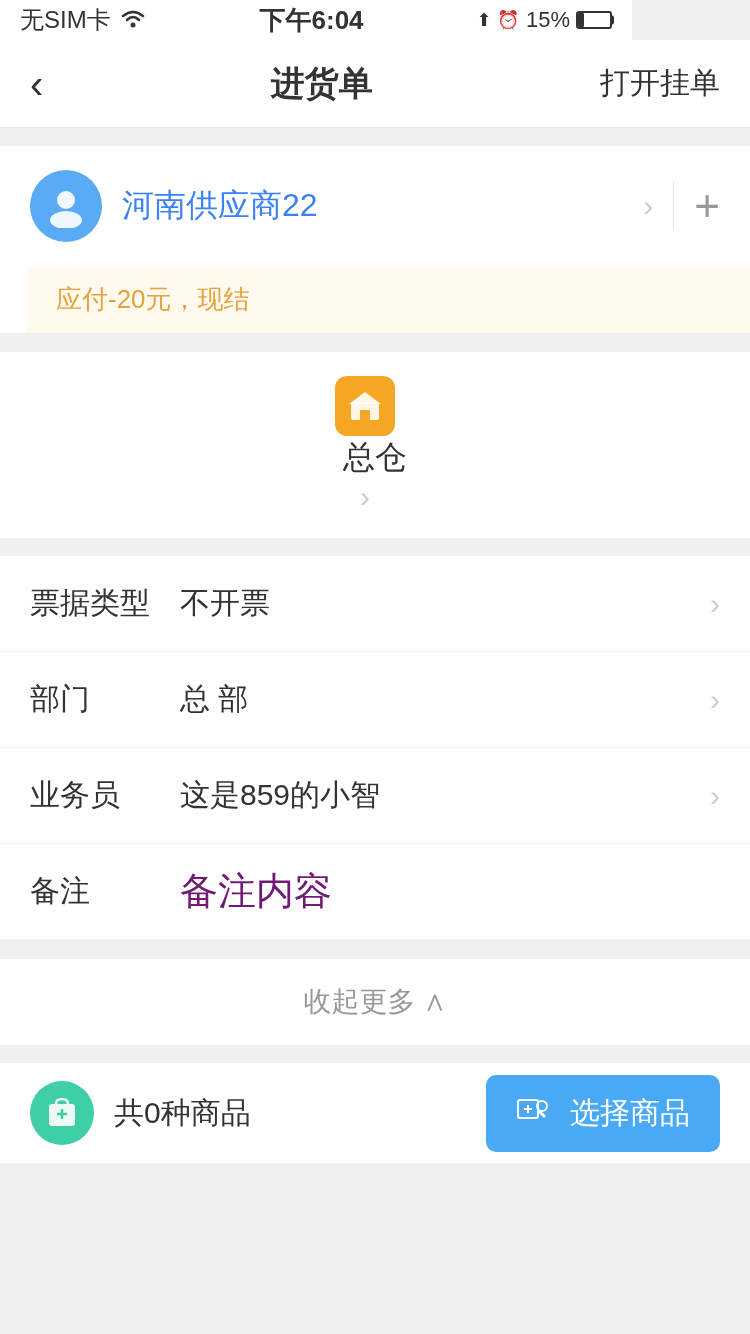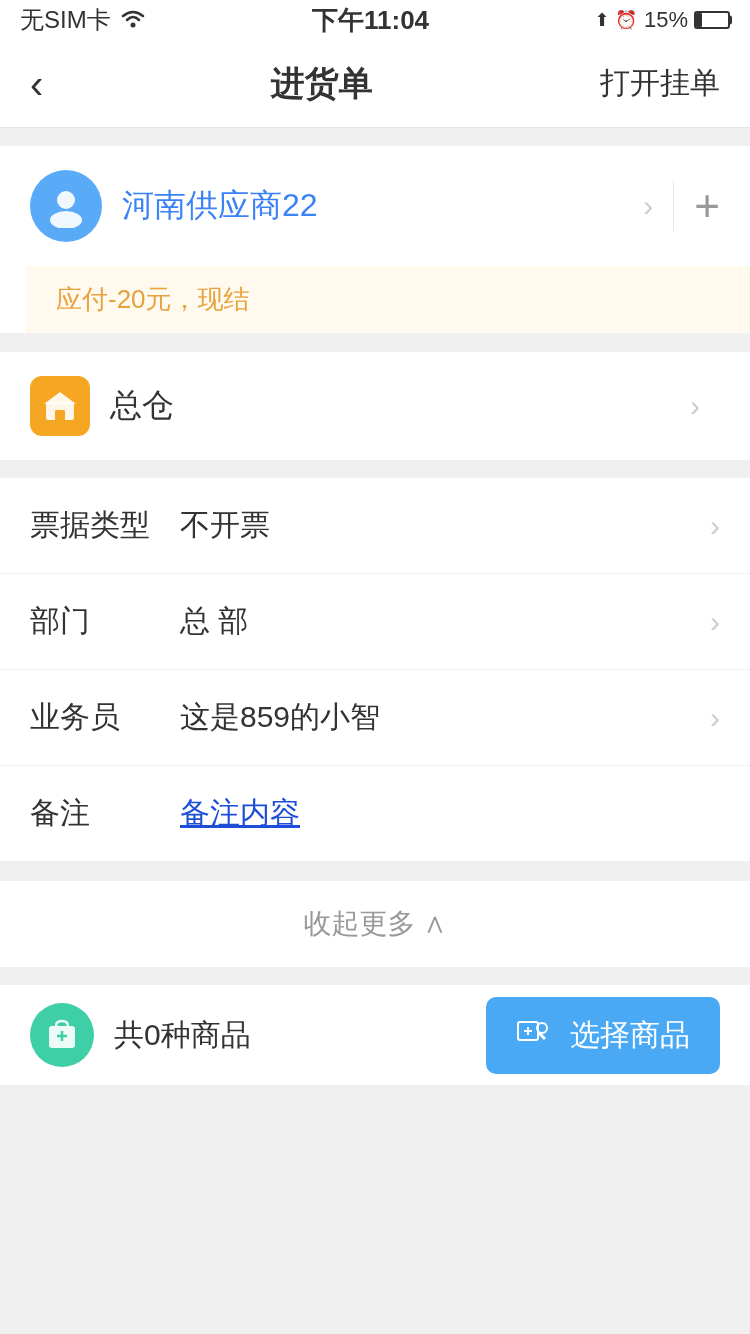--- a/index.html
+++ b/index.html
@@ -8,21 +8,21 @@
       width: 750px;
       min-height: 1334px;
       background: #f0f0f0;
       font-family: -apple-system, "PingFang SC", "Helvetica Neue", sans-serif;
       font-size: 28px;
       color: #333;
     }
 
     
     .status-bar {
-      width: 750px;
+      width: 632px;
       height: 40px;
       background: #fff;
       display: flex;
       align-items: center;
       justify-content: space-between;
       padding: 0 20px;
       font-size: 24px;
       color: #333;
     }
     .status-left { display: flex; align-items: center; gap: 8px; }
@@ -122,20 +122,21 @@
       margin-left: 26px;
     }
 
     
     .warehouse-row {
       display: flex;
       align-items: center;
       padding: 24px 30px;
       background: #fff;
       border-top: 1px solid #f0f0f0;
+      flex-direction: column;
     }
     .warehouse-icon {
       width: 60px;
       height: 60px;
       border-radius: 12px;
       background: #f5a623;
       display: flex;
       align-items: center;
       justify-content: center;
       margin-right: 20px;
@@ -167,24 +168,23 @@
       flex-shrink: 0;
     }
     .form-value {
       flex: 1;
       font-size: 30px;
       color: #333;
       padding-left: 20px;
     }
     .form-placeholder {
       flex: 1;
-      font-size: 30px;
-      color: #1d4ed8;
+      font-size: 38px;
+      color: #701a75;
       padding-left: 20px;
-      text-decoration: underline;
     }
     .form-row .chevron-right {
       margin-right: 0;
     }
 
     
     .collapse-row {
       background: #fff;
       display: flex;
       align-items: center;
@@ -246,21 +246,21 @@
     <span>无SIM卡</span>
     <span>
       <svg width="28" height="20" viewBox="0 0 28 20">
         <path d="M14 16 Q14 16 14 16" stroke="#333" stroke-width="3" fill="none"></path>
         <circle cx="14" cy="17" r="2.5" fill="#333"></circle>
         <path d="M8 12 Q14 6 20 12" stroke="#333" stroke-width="2.5" fill="none" stroke-linecap="round"></path>
         <path d="M4 8 Q14 0 24 8" stroke="#333" stroke-width="2.5" fill="none" stroke-linecap="round"></path>
       </svg>
     </span>
   </div>
-  <div class="status-center">下午11:04</div>
+  <div class="status-center">下午6:04</div>
   <div class="status-right">
     <span style="font-size:18px;">⬆</span>
     <span style="font-size:18px;">⏰</span>
     <span>15%</span>
     <span style="display:inline-flex;align-items:center;">
       <span style="display:inline-block;width:36px;height:18px;border:2px solid #333;border-radius:3px;position:relative;">
         <span style="display:block;width:20%;height:100%;background:#333;border-radius:1px;"></span>
         <span style="position:absolute;right:-4px;top:50%;transform:translateY(-50%);width:3px;height:9px;background:#333;border-radius:0 2px 2px 0;"></span>
       </span>
     </span>

